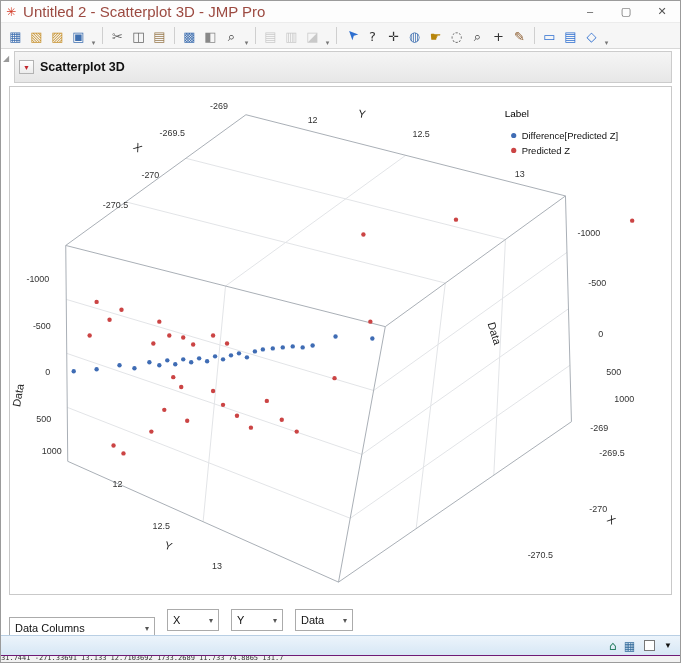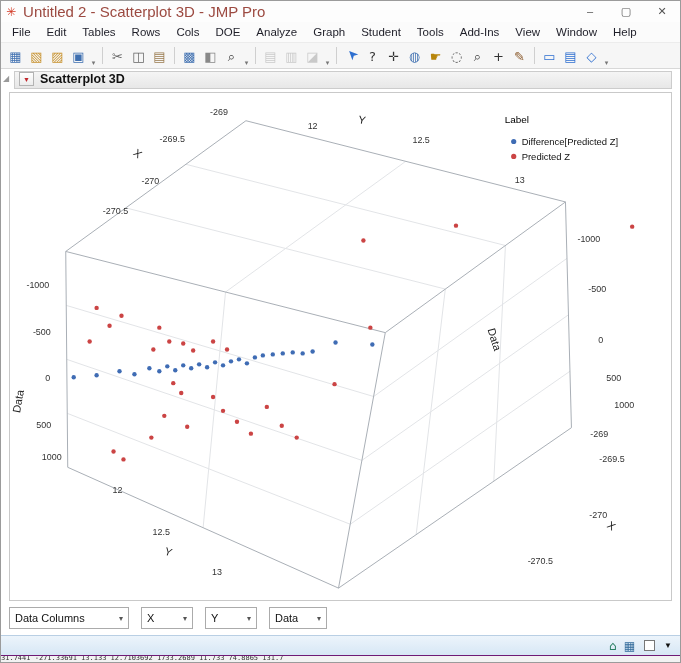--- a/index.html
+++ b/index.html
@@ -18,21 +18,21 @@
   
   .toolbar{height:27px;flex:0 0 auto;display:flex;align-items:center;padding:0 4px;background:#f6f6f6;border-top:1px solid #ececec;border-bottom:1px solid #d8d8d8}
   .tb-btn{width:21px;height:21px;font-size:13px;line-height:21px;text-align:center;border:1px solid transparent;font-family:"DejaVu Sans",sans-serif}
   .tb-btn.disabled{opacity:.4}
   .tb-btn[data-name="arrow-tool-button"]{transform:rotate(-135deg)}
   .tb-sep{width:1px;height:17px;background:#cfcfcf;margin:0 4px}
   .tb-overflow{font-size:7px;color:#777;width:9px;text-align:center;align-self:flex-end;line-height:10px}
   
   .report{flex:1 1 auto;position:relative;background:#fff;overflow:hidden}
   .outline-marker{position:absolute;left:2px;top:5px;font-size:8px;color:#9a9a9a}
-  .outline-header{margin:2px 8px 0 13px;height:18px;background:linear-gradient(#f5f5f5,#e7e7e7);border:1px solid #cccccc;display:flex;align-items:flex-start;padding:0 4px}
+  .outline-header{margin:2px 8px 0 13px;height:32px;background:linear-gradient(#f5f5f5,#e7e7e7);border:1px solid #cccccc;display:flex;align-items:center;padding:0 4px}
   .disclosure-btn{width:15px;height:14px;border:1px solid #b3b3b3;background:linear-gradient(#ffffff,#ececec);color:#c1272d;font-size:7px;line-height:13px;text-align:center}
   .outline-title{font-size:12.5px;font-weight:bold;color:#111;margin-left:6px}
   .plot-wrap{margin:3px 8px 0 8px;height:509px;border:1px solid #c9c9c9;background:#fff;position:relative}
   svg{display:block;width:100%;height:100%}
   #edge-layer line{stroke:#a8aeb5;stroke-width:1}
   #grid-layer line{stroke:#e2e4e7;stroke-width:1}
   .ticks text{font-size:9px;fill:#333;font-family:"Liberation Sans","DejaVu Sans",sans-serif}
   .ticks .axis-letter{font-size:11px;fill:#222}
   .legend-title{font-size:10px;fill:#000}
   .legend-entry{font-size:9.5px;fill:#111}
@@ -58,36 +58,20 @@
   <div class="titlebar" data-name="title-bar">
     <span class="jmp-logo" data-name="jmp-logo-icon">✳</span>
     <span class="title-text" data-name="window-title">Untitled 2 - Scatterplot 3D - JMP Pro</span>
     <div class="win-controls" data-name="window-controls">
       <div class="win-btn" data-name="minimize-button">–</div>
       <div class="win-btn" data-name="maximize-button">▢</div>
       <div class="win-btn" data-name="close-button">✕</div>
     </div>
   </div>
 
-  <div class="menubar" data-name="menu-bar">
-      <div class="menu-item" data-name="menu-file">File</div>
-      <div class="menu-item" data-name="menu-edit">Edit</div>
-      <div class="menu-item" data-name="menu-tables">Tables</div>
-      <div class="menu-item" data-name="menu-rows">Rows</div>
-      <div class="menu-item" data-name="menu-cols">Cols</div>
-      <div class="menu-item" data-name="menu-doe">DOE</div>
-      <div class="menu-item" data-name="menu-analyze">Analyze</div>
-      <div class="menu-item" data-name="menu-graph">Graph</div>
-      <div class="menu-item" data-name="menu-student">Student</div>
-      <div class="menu-item" data-name="menu-tools">Tools</div>
-      <div class="menu-item" data-name="menu-add-ins">Add-Ins</div>
-      <div class="menu-item" data-name="menu-view">View</div>
-      <div class="menu-item" data-name="menu-window">Window</div>
-      <div class="menu-item" data-name="menu-help">Help</div>
-    </div>
 
   <div class="toolbar" data-name="toolbar">
       <div class="tb-btn" data-name="new-data-table-button" style="color: rgb(62, 111, 176);">▦</div>
       <div class="tb-btn" data-name="open-file-button" style="color: rgb(200, 146, 45);">▧</div>
       <div class="tb-btn" data-name="open-database-button" style="color: rgb(200, 146, 45);">▨</div>
       <div class="tb-btn" data-name="save-button" style="color: rgb(62, 111, 176);">▣</div>
       <div class="tb-overflow" data-name="toolbar-overflow-chevron-icon">▾</div>
       <div class="tb-sep" data-name="toolbar-separator"></div>
       <div class="tb-btn" data-name="cut-button" style="color: rgb(102, 102, 102);">✂</div>
       <div class="tb-btn" data-name="copy-button" style="color: rgb(102, 102, 102);">◫</div>
@@ -269,21 +253,21 @@
           <text class="legend-title" x="497" y="30" data-name="legend-title">Label</text>
           <circle cx="506" cy="49" r="2.6" data-name="legend-marker-difference" fill="#3f6cb4"></circle>
           <text class="legend-entry" text-anchor="start" x="514" y="52.5" data-name="legend-entry-difference">Difference[Predicted Z]</text>
           <circle cx="506" cy="64" r="2.6" data-name="legend-marker-predicted" fill="#cb4444"></circle>
           <text class="legend-entry" text-anchor="start" x="514" y="67.5" data-name="legend-entry-predicted">Predicted Z</text>
         </g>
       </svg>
     </div>
 
     <div class="control-row" data-name="control-row">
-        <div class="dropdown" data-name="data-columns-dropdown" style="width: 120px;">
+        <div class="dropdown" data-name="data-columns-dropdown" style="width: 146px; margin-top: 16px;">
           <span class="dd-label" data-name="data-columns-dropdown-label">Data Columns</span>
           <span class="dd-caret" data-name="chevron-down-icon">▾</span>
         </div>
         <div class="dropdown" data-name="x-dropdown" style="width: 52px;">
           <span class="dd-label" data-name="x-dropdown-label">X</span>
           <span class="dd-caret" data-name="chevron-down-icon">▾</span>
         </div>
         <div class="dropdown" data-name="y-dropdown" style="width: 52px;">
           <span class="dd-label" data-name="y-dropdown-label">Y</span>
           <span class="dd-caret" data-name="chevron-down-icon">▾</span>

